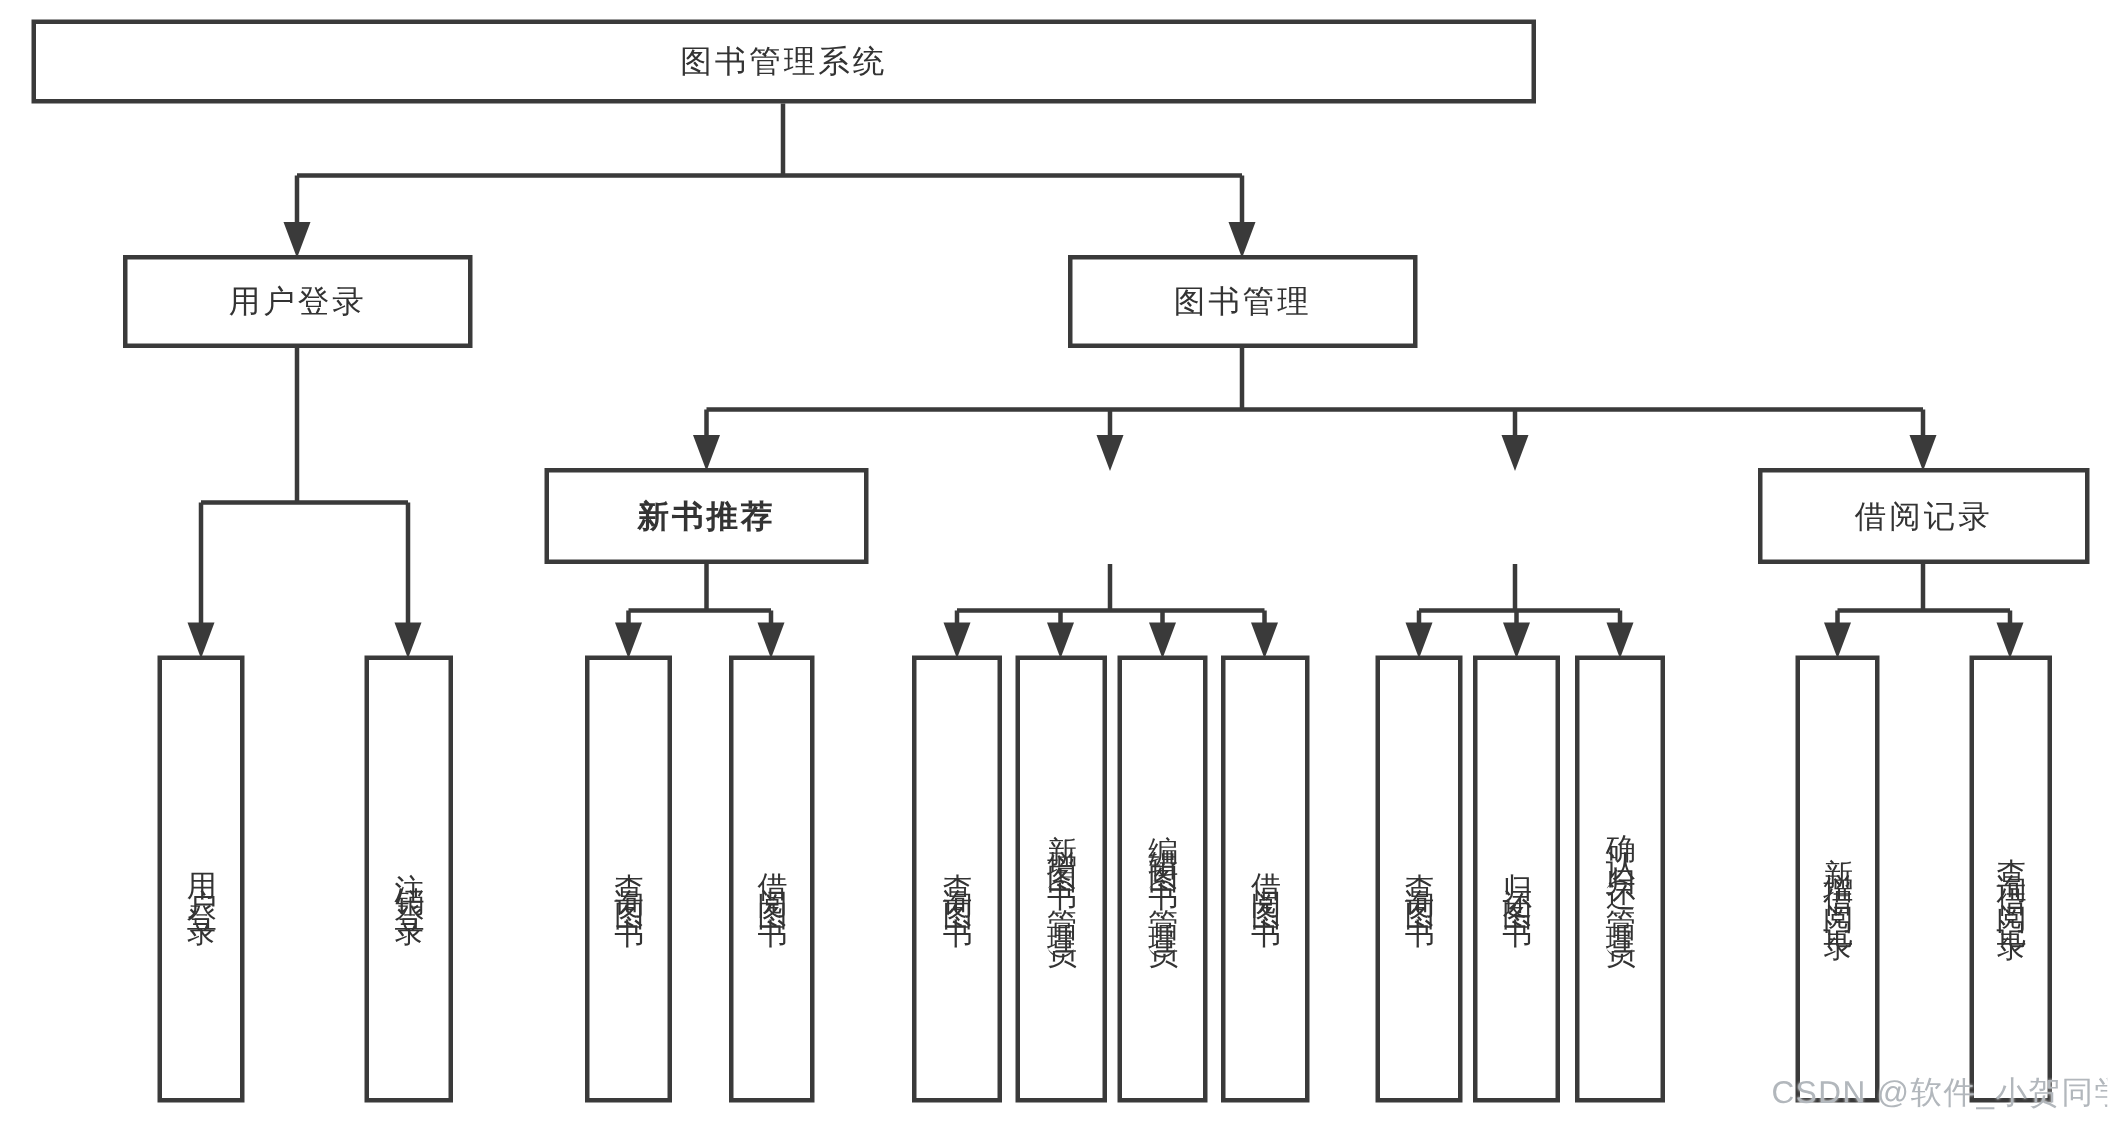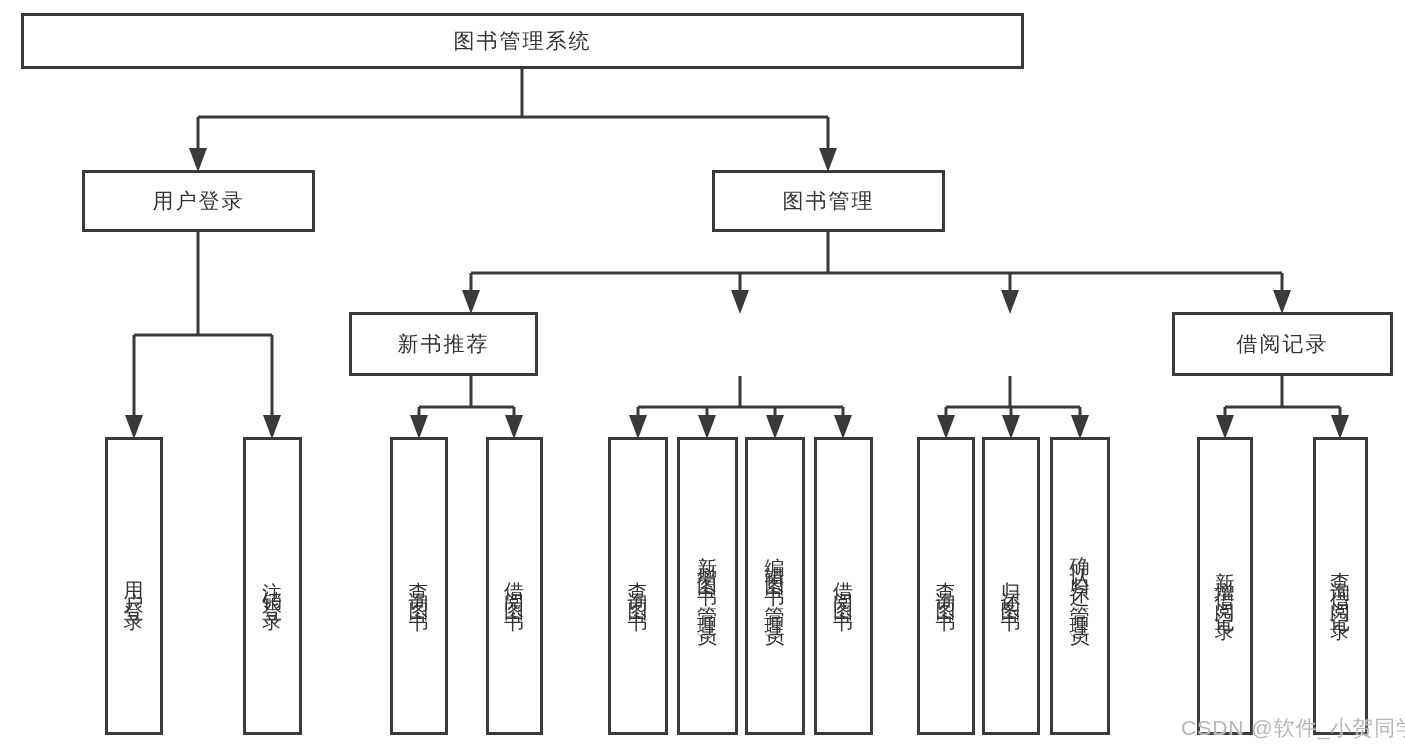--- a/index.html
+++ b/index.html
@@ -34,21 +34,21 @@
     <span>图书管理系统</span>
   </div>
 
   <div class="node h-node" style="left:82px; top:170px; width:233px; height:62px;">
     <span>用户登录</span>
   </div>
   <div class="node h-node" style="left:712px; top:170px; width:233px; height:62px;">
     <span>图书管理</span>
   </div>
 
-  <div class="node h-node" style="left:349px; top:312px; width:189px; height:64px;">
+  <div class="node h-node" style="left:363px; top:312px; width:216px; height:64px;font-weight:bold;">
     <span>新书推荐</span>
   </div>
   <div class="node h-node" style="left:1172px; top:312px; width:221px; height:64px;text-align:center;">
     <span>借阅记录</span>
   </div>
 
   <div class="node leaf" style="left:105px; width:58px;">
     <span class="v-label">用户登录</span>
   </div>
   <div class="node leaf" style="left:243px; width:59px;">

